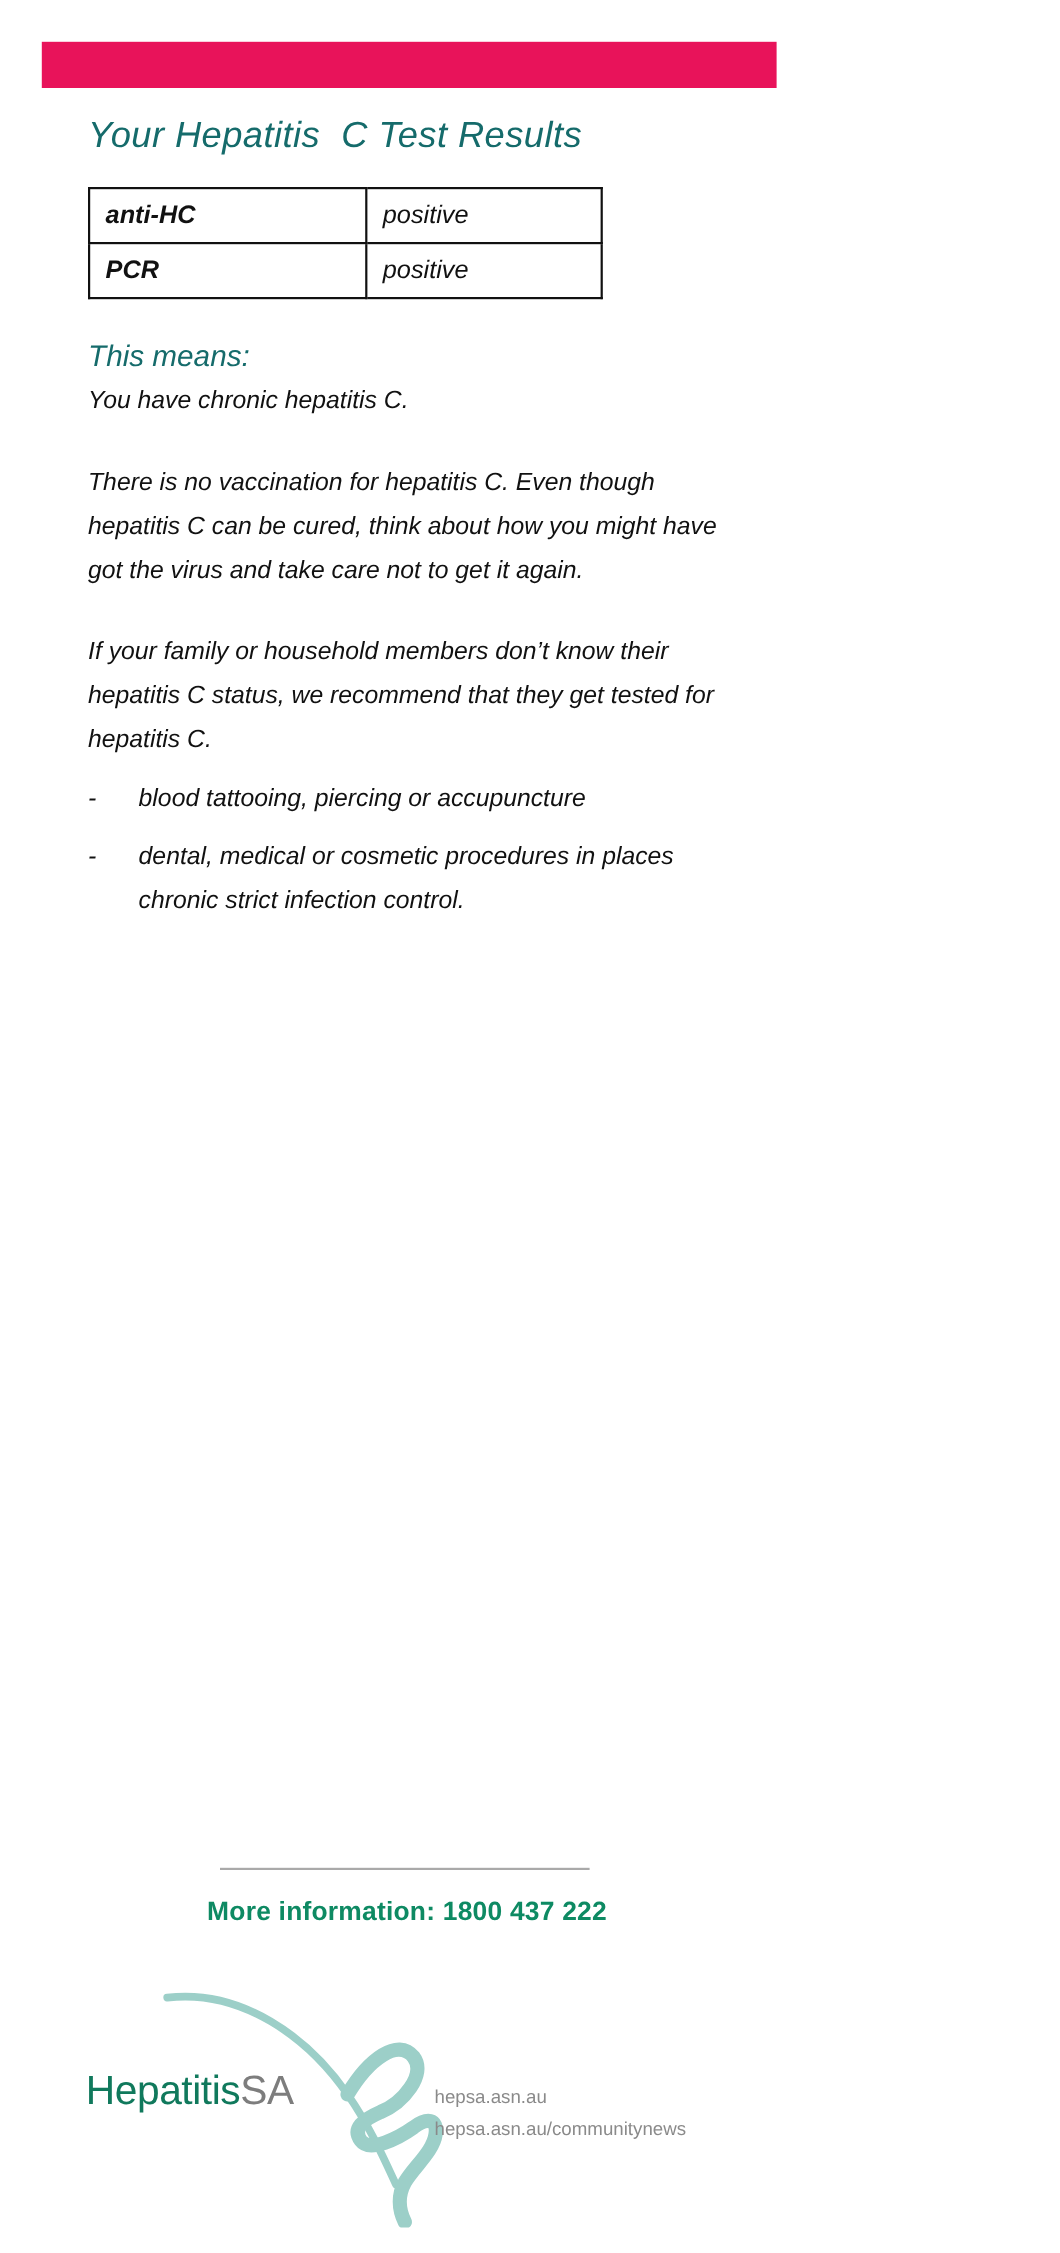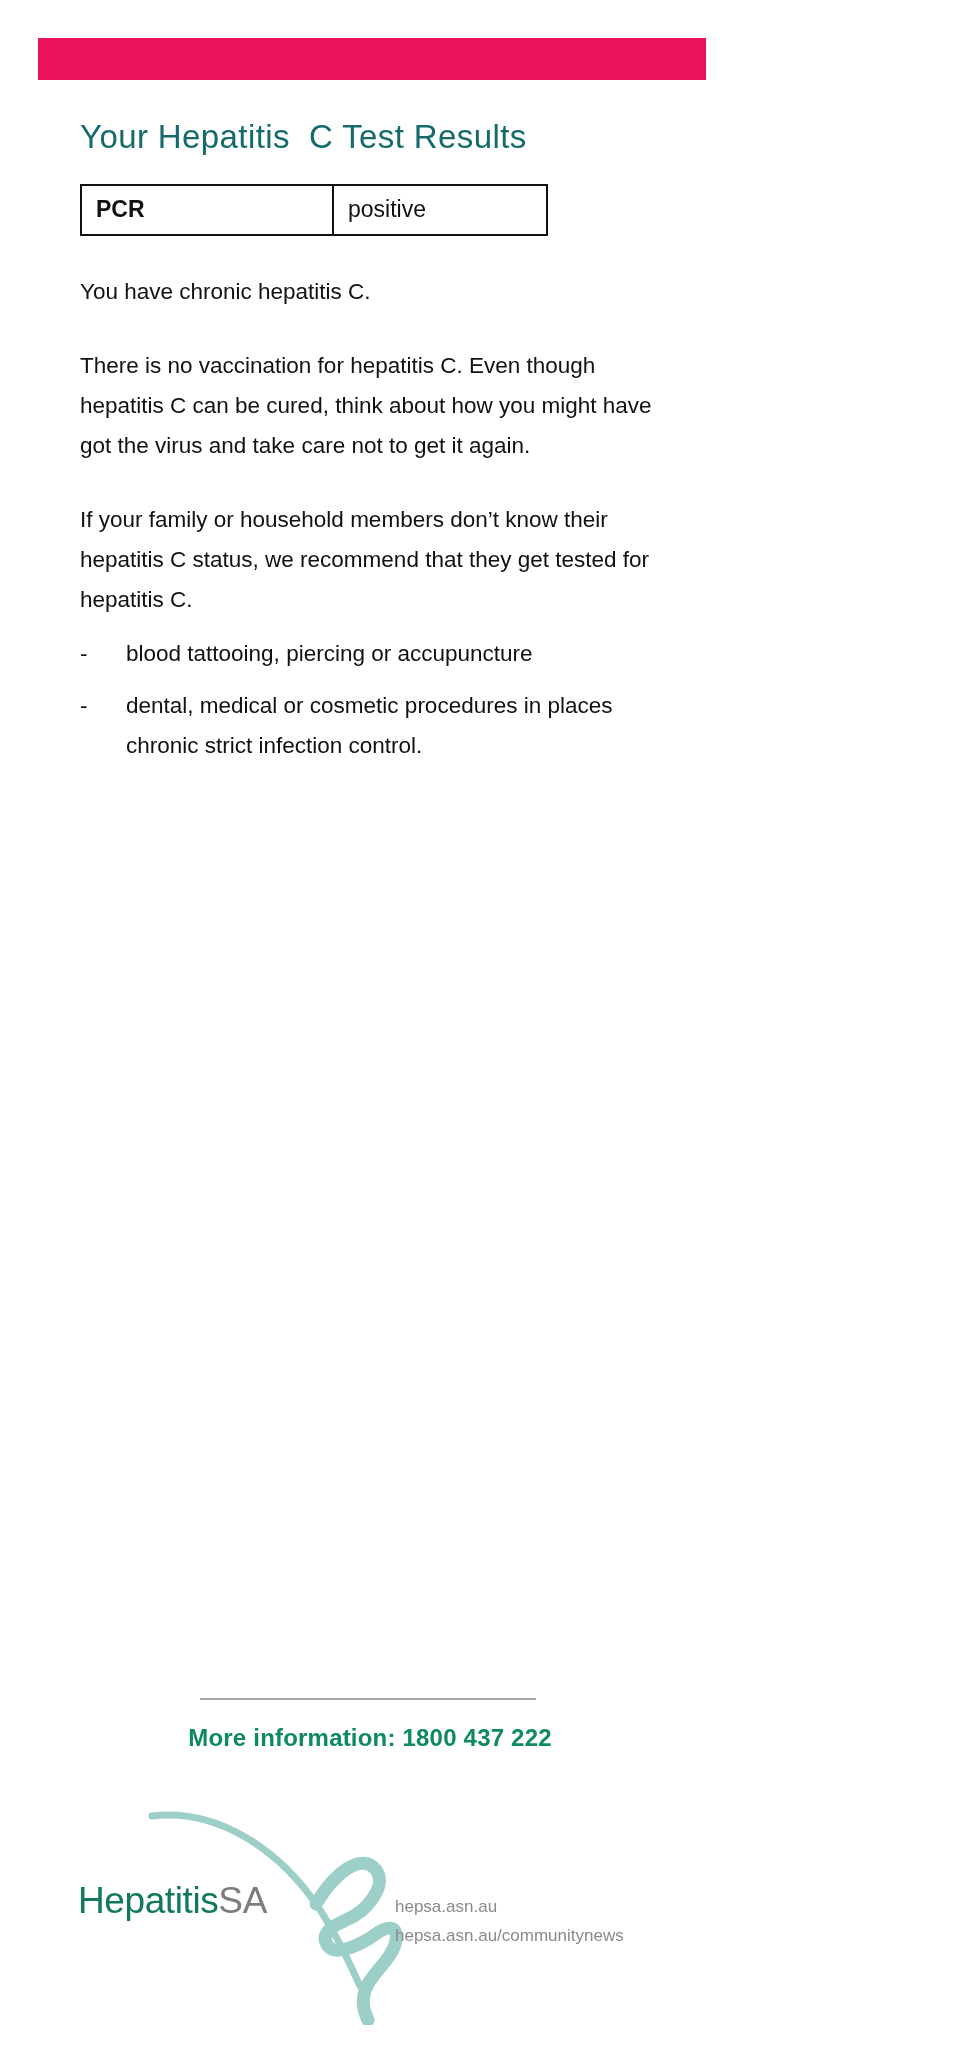--- a/index.html
+++ b/index.html
@@ -23,22 +23,23 @@
     top: 38px;
     width: 668px;
     height: 42px;
     background: #E8135A;
   }
 
   
   #content {
     position: absolute;
     left: 80px;
-    top: 118px;
+    top: 104px;
     width: 600px;
+    font-style: italic;
   }
 
   #page-title {
     font-size: 33px;
     line-height: 1.15;
     color: #156B6B;
     font-weight: 400;
     letter-spacing: 0.4px;
     margin: 0 0 28px 0;
     white-space: pre;
@@ -177,26 +178,31 @@
 
 <div id="top-banner"></div>
 
 <div id="content">
 
   <h1 id="page-title">Your Hepatitis  C Test Results</h1>
 
   <table id="results-table">
     <tbody>
       <tr>
+        <td class="test-name">anti-HC</td>
+        <td class="test-value">positive</td>
+      </tr>
+      <tr>
         <td class="test-name">PCR</td>
         <td class="test-value">positive</td>
       </tr>
     </tbody>
   </table>
 
+  <h2 class="section-heading">This means:</h2>
   <p class="body-text">You have chronic hepatitis C.</p>
 
 
 
   <p class="body-text para-gap">There is no vaccination for hepatitis C. Even though hepatitis C can be cured, think about how you might have got the virus and take care not to get it again.</p>
 
   <p class="body-text para-gap">If your family or household members don’t know their hepatitis C status, we recommend that they get tested for hepatitis C.</p>
 
 
   <ul id="bullet-list">

